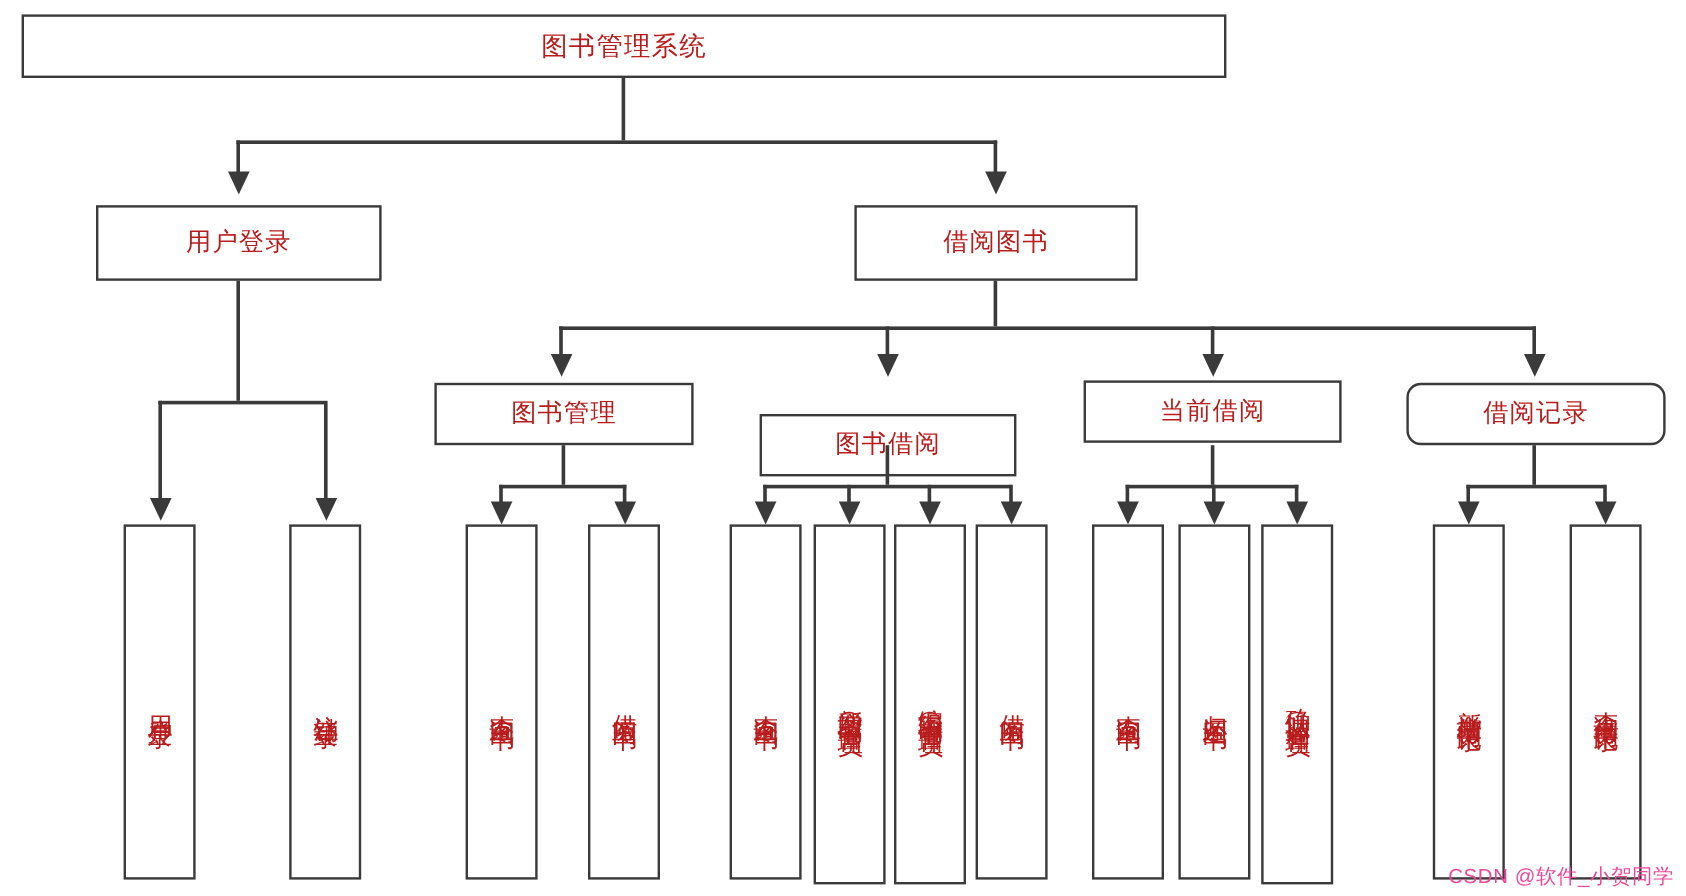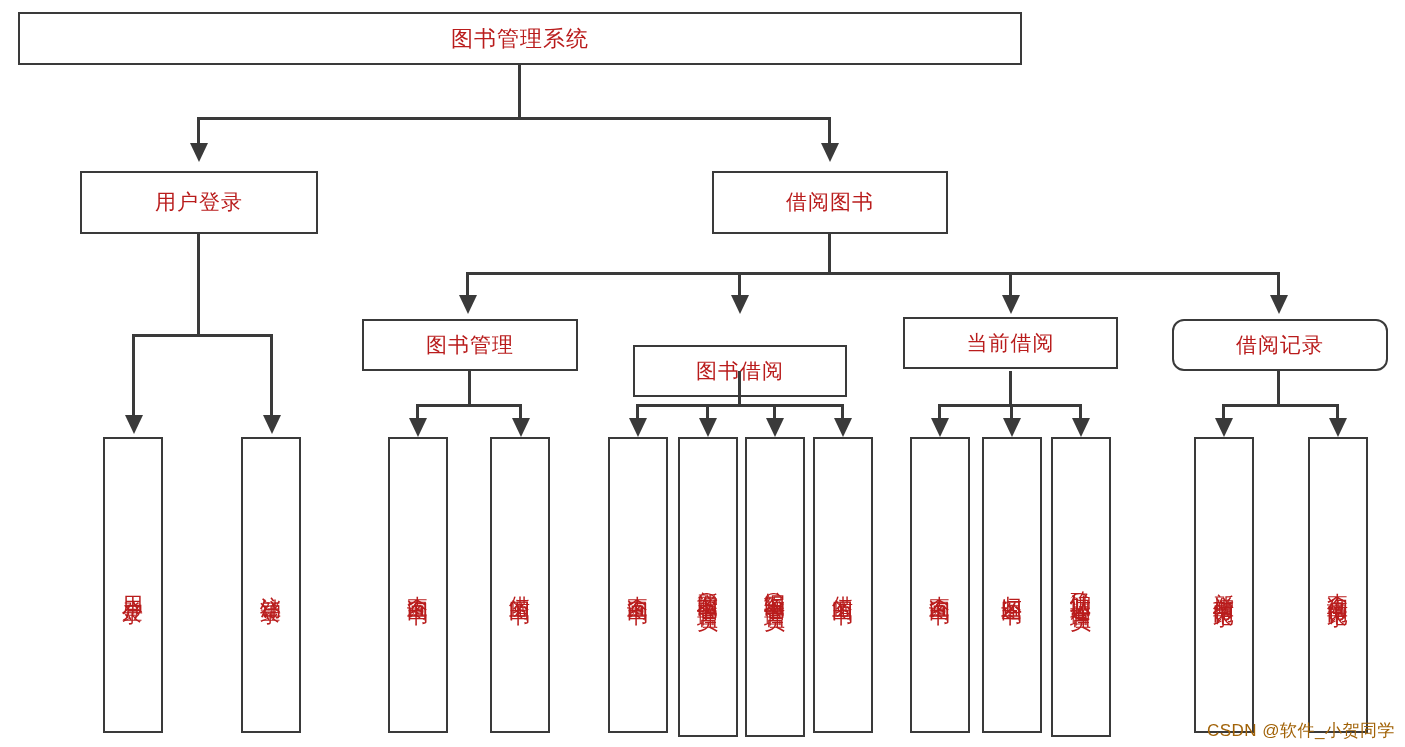--- a/index.html
+++ b/index.html
@@ -71,21 +71,21 @@
     border-left: 9px solid transparent;
     border-right: 9px solid transparent;
     border-top: 19px solid #3a3a3a;
   }
 
   
   #watermark {
     position: absolute;
     right: 10px;
     bottom: 5px;
-    color: #a16207;
+    color: #ec4899;
     font-size: 17px;
     letter-spacing: 0.5px;
     white-space: nowrap;
     pointer-events: none;
   }
 </style>
 </head>
 <body>
 
 <div id="canvas">

